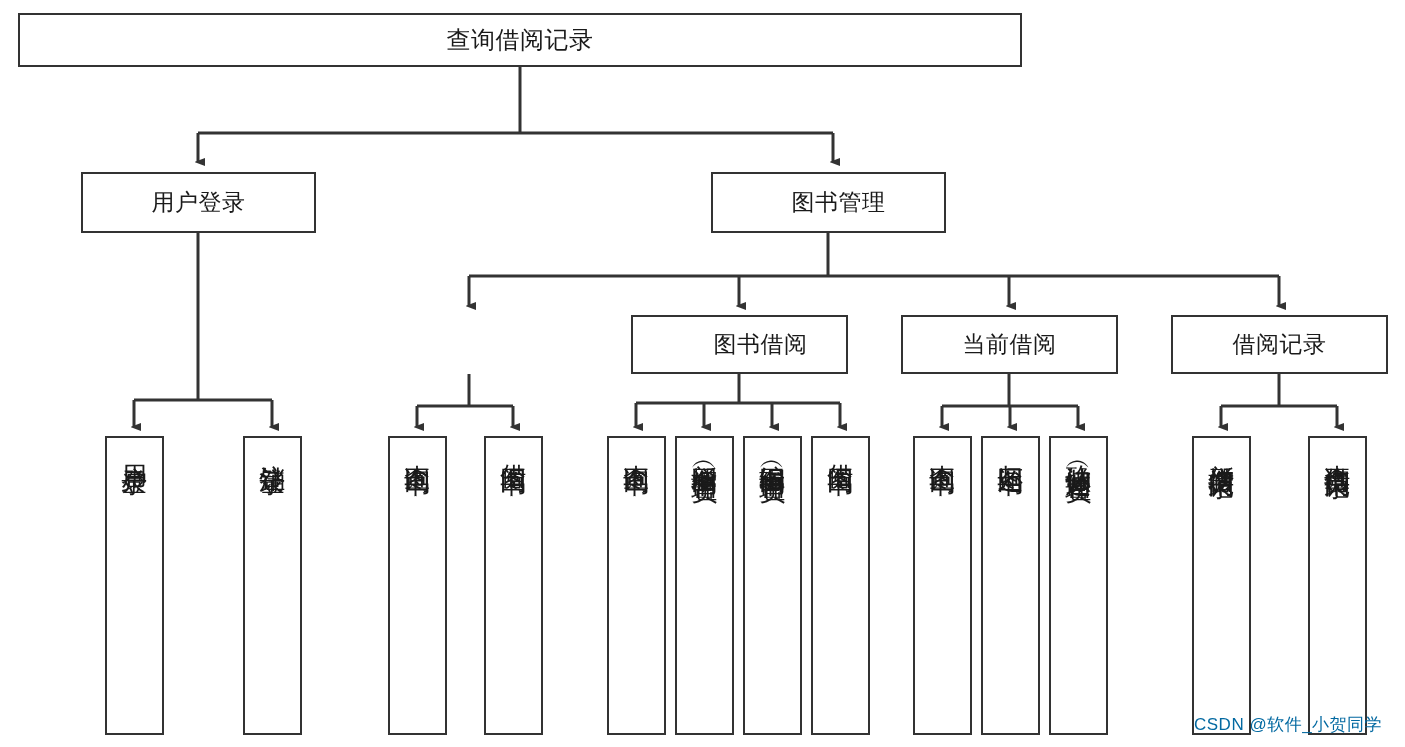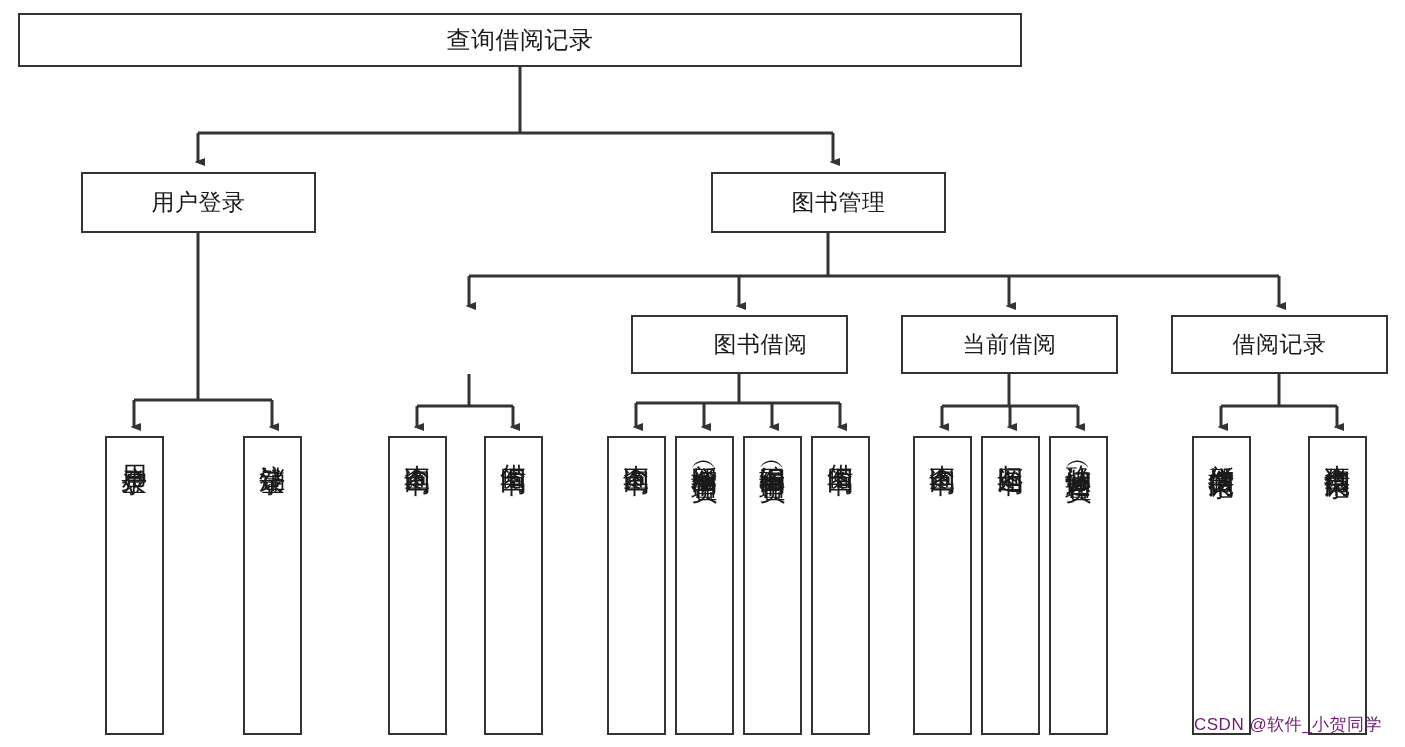--- a/index.html
+++ b/index.html
@@ -57,21 +57,21 @@
     margin: 0 auto;
   }
   .node.root .lbl {
     font-size: 24px;
   }
   .watermark {
     position: absolute;
     left: 1194px;
     top: 713px;
     font-size: 17px;
-    color: #701a75;
+    color: #0369a1;
     white-space: nowrap;
     letter-spacing: 0.5px;
   }
 </style>
 </head>
 <body>
 
 <div id="canvas">
 
   <svg class="wires" viewBox="0 0 1405 747" xmlns="http://www.w3.org/2000/svg">

